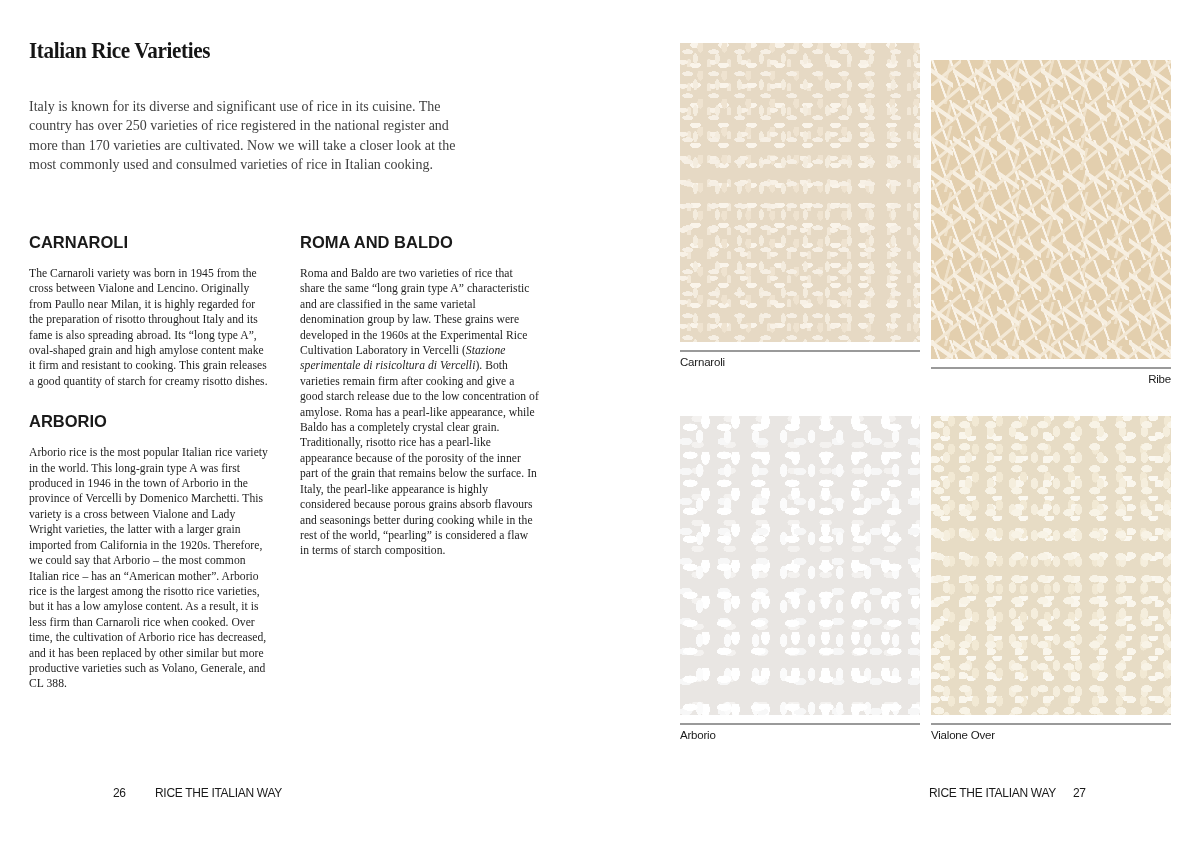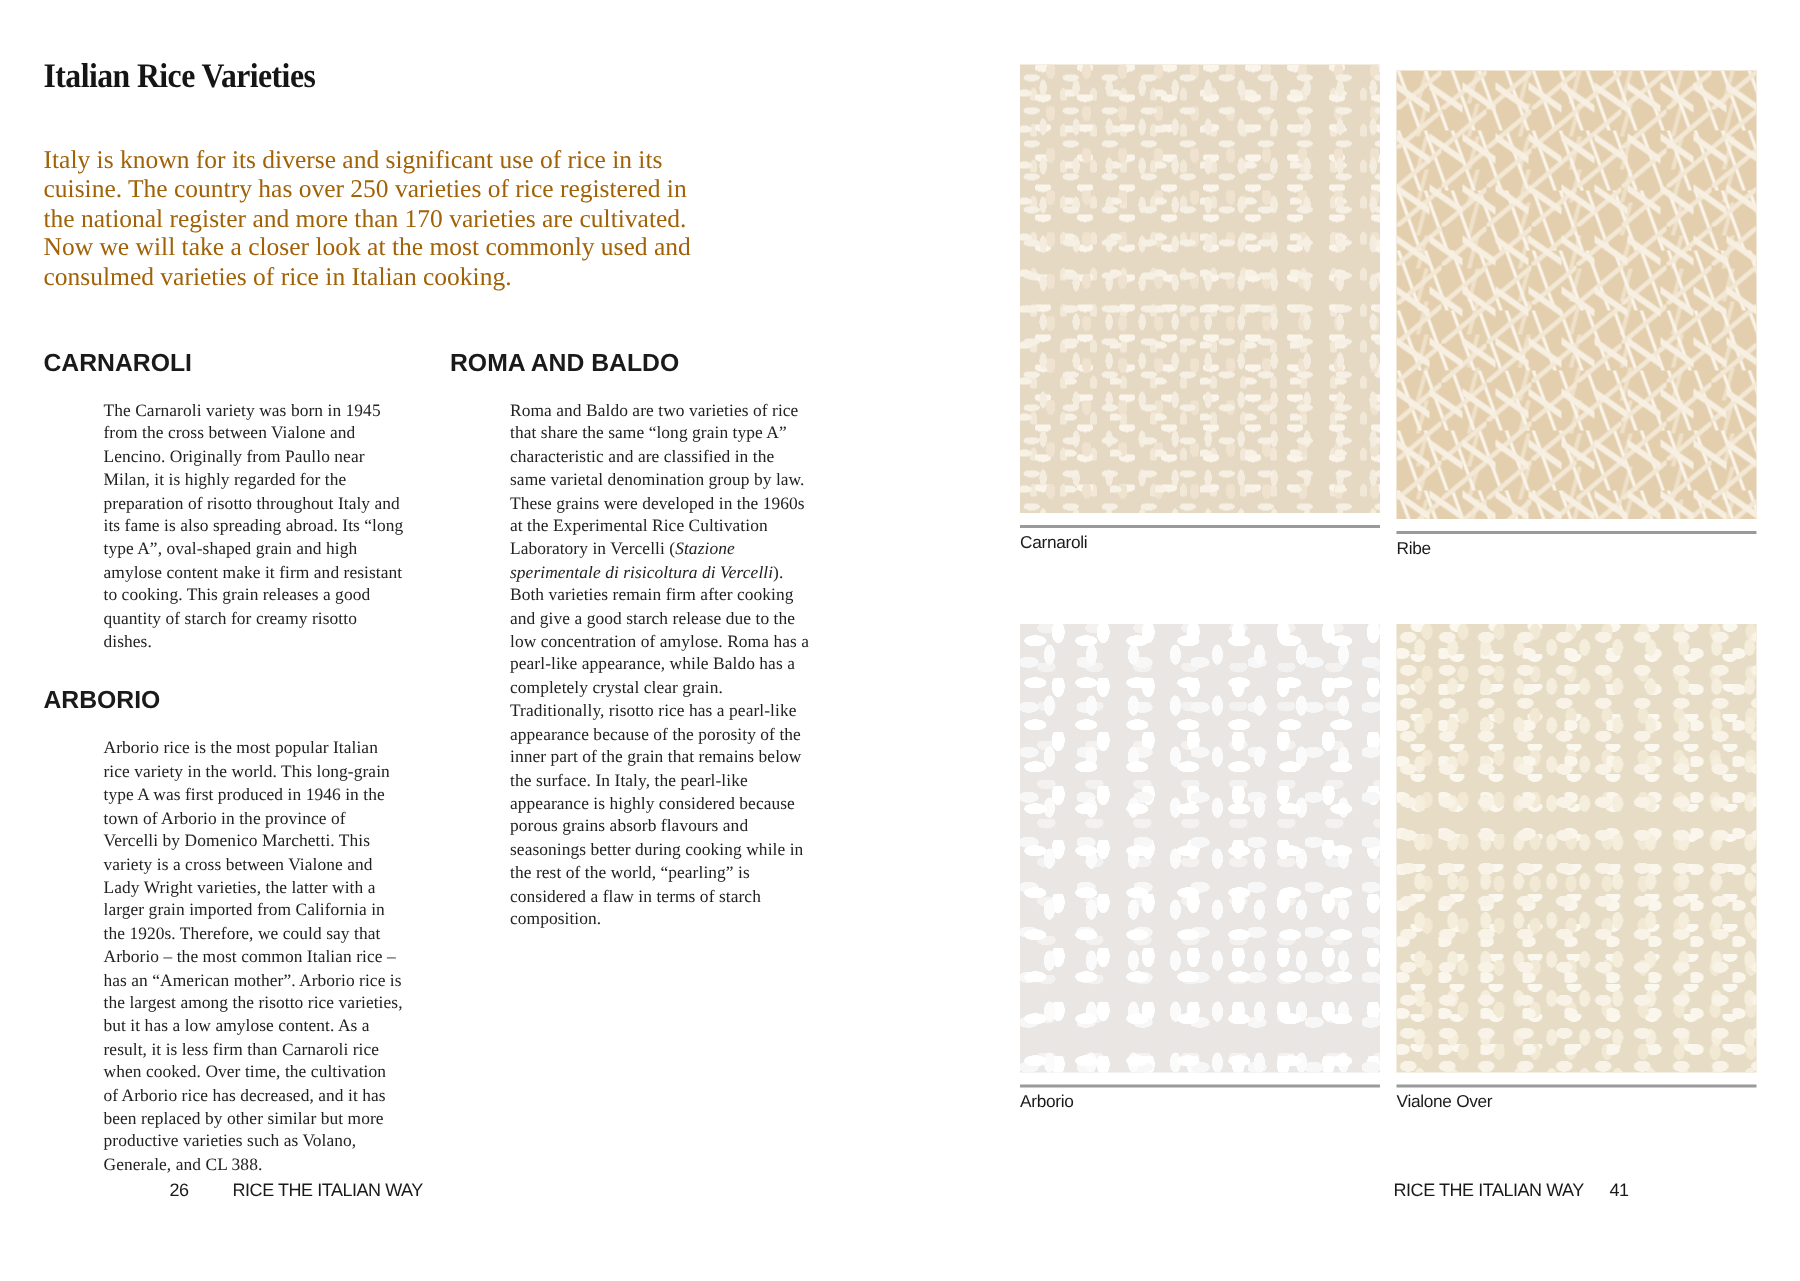--- a/index.html
+++ b/index.html
@@ -11,37 +11,36 @@
 
   .title {
     position: absolute; left: 29px; top: 38px;
     font-family: "Liberation Serif", "DejaVu Serif", serif;
     font-size: 23px; letter-spacing: -0.4px; color: #151515;
     transform: scaleX(0.92); transform-origin: left top;
   }
   .intro {
     position: absolute; left: 29px; top: 97px; width: 440px;
     font-family: "Liberation Serif", serif;
-    font-size: 17px; line-height: 19.4px; color: #a16207;
+    font-size: 14px; line-height: 19.4px; color: #404040;
   }
 
   .col { position: absolute; width: 240px; }
   .col.a { left: 29px; top: 232px; }
   .col.b { left: 300px; top: 232px; }
   .section { margin-bottom: 0; }
   .heading {
     font-family: "Liberation Sans", sans-serif;
     font-size: 16.5px; color: #1a1a1a; letter-spacing: 0px;
     height: 34px; line-height: 20px;
   }
   .body {
     font-family: "Liberation Serif", serif;
     font-size: 11.6px; line-height: 15.4px; color: #222;
     letter-spacing: 0.05px;
-    margin-left: 40px;
   }
   .body i { }
   .gap { height: 22px; }
 
   .footer {
     position: absolute; top: 786px;
     font-family: "Liberation Sans", sans-serif; font-size: 12px; color: #1a1a1a;
     letter-spacing: -0.3px;
   }
 
@@ -126,31 +125,31 @@
   <div class="footer" style="left:113px;">26</div>
   <div class="footer" style="left:155px;">RICE THE ITALIAN WAY</div>
 </div>
 
 <div class="page-right">
   <div class="photo-cell" style="left:80px; top:43px;">
     <div class="photo rice-carnaroli"></div>
     <div class="rule"></div>
     <div class="caption">Carnaroli</div>
   </div>
-  <div class="photo-cell" style="left:331px; top:47px;">
+  <div class="photo-cell" style="left:331px; top:60px;text-align:right;">
     <div class="photo rice-ribe"></div>
     <div class="rule"></div>
     <div class="caption">Ribe</div>
   </div>
   <div class="photo-cell" style="left:80px; top:416px;">
     <div class="photo rice-arborio"></div>
     <div class="rule"></div>
     <div class="caption">Arborio</div>
   </div>
   <div class="photo-cell" style="left:331px; top:416px;">
     <div class="photo rice-vialone"></div>
     <div class="rule"></div>
     <div class="caption">Vialone Over</div>
   </div>
 
   <div class="footer" style="left:329px;">RICE THE ITALIAN WAY</div>
-  <div class="footer" style="left:473px;">41</div>
+  <div class="footer" style="left:473px;">27</div>
 </div>
 
 </body></html>

